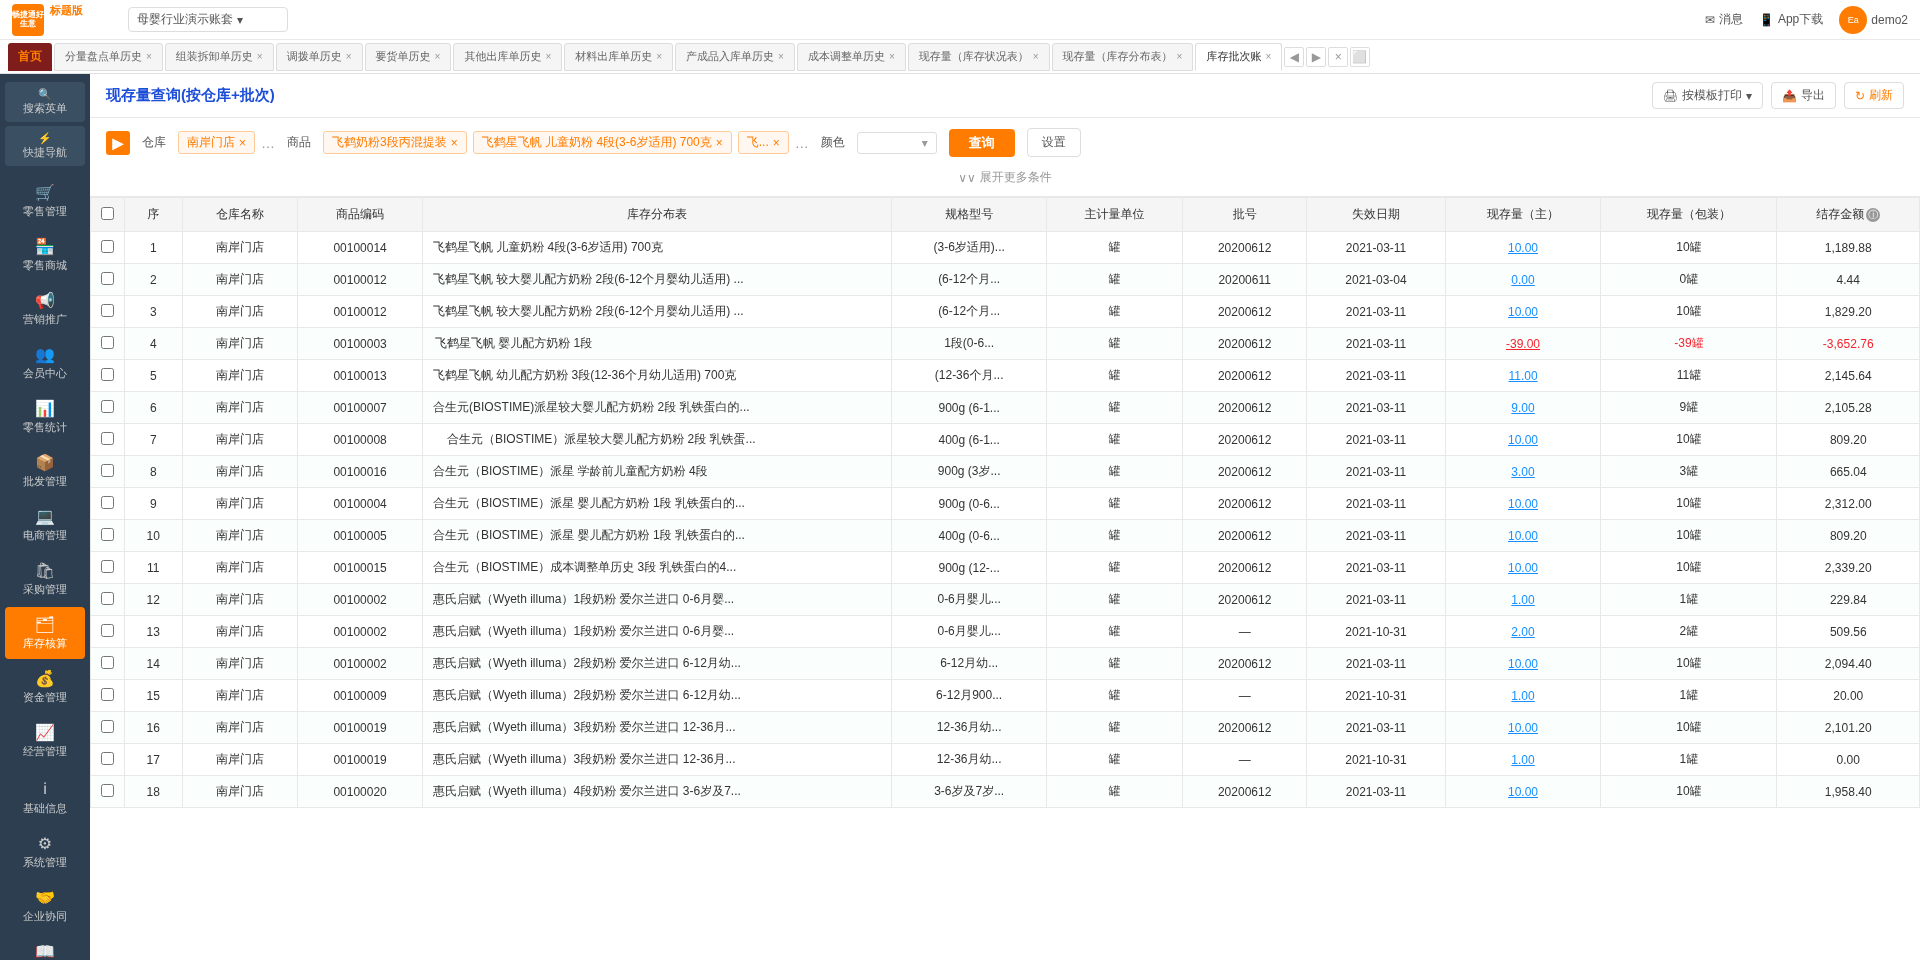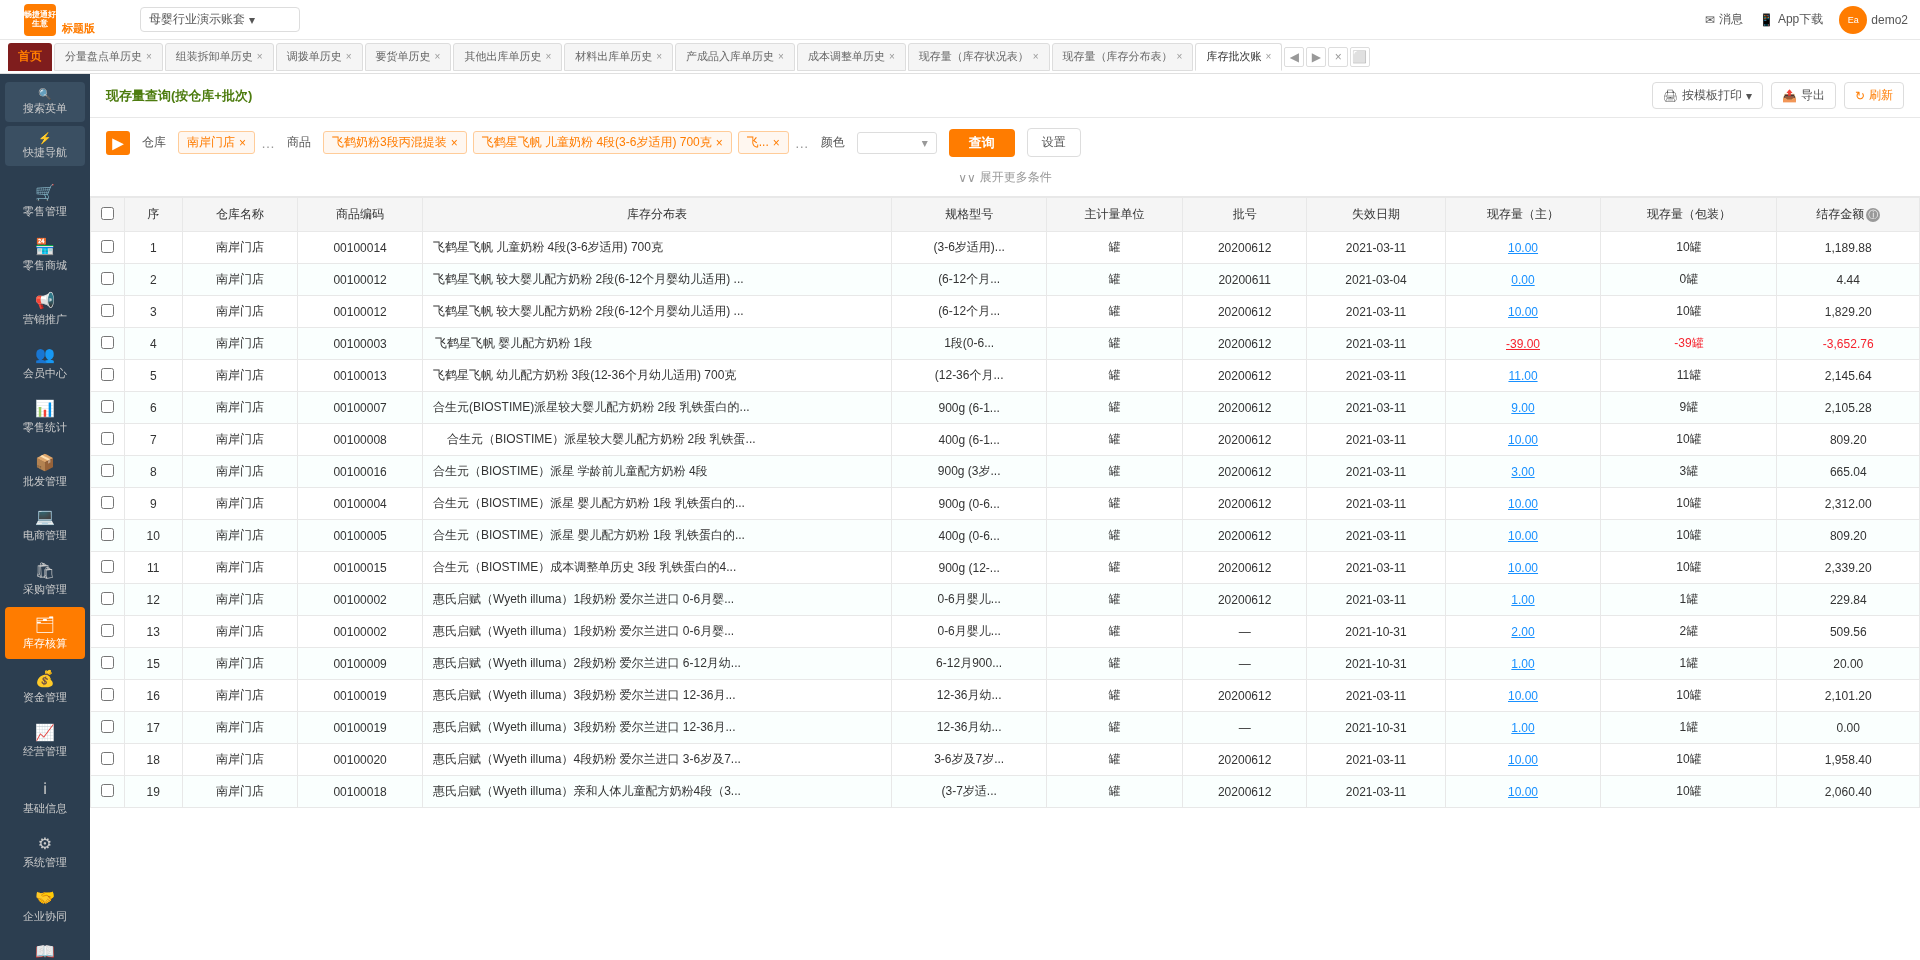--- a/index.html
+++ b/index.html
@@ -3,21 +3,21 @@
   <meta charset="utf-8">
   <style>
     * { box-sizing: border-box; margin: 0; padding: 0; font-family: 'Microsoft YaHei', Arial, sans-serif; }
     body { background: #f5f5f5; font-size: 12px; color: #333; overflow: hidden; height: 960px; width: 1920px; }
 
     
     .top-bar {
       display: flex; align-items: center; background: #fff; height: 40px;
       border-bottom: 1px solid #e8e8e8; padding: 0 12px; gap: 16px;
     }
-    .logo-area { display: flex; align-items: flex-end; gap: 6px; min-width: 100px; margin-left: 12px; }
+    .logo-area { display: flex; align-items: flex-start; gap: 6px; min-width: 100px; }
     .logo-icon { width: 32px; height: 32px; background: #ff7c00; border-radius: 4px; display: flex; align-items: center; justify-content: center; color: #fff; font-size: 10px; font-weight: bold; }
     .logo-text { font-size: 11px; color: #ff7c00; font-weight: bold; line-height: 1.2; }
     .mother-baby-selector { display: flex; align-items: center; gap: 4px; border: 1px solid #ddd; border-radius: 4px; padding: 3px 8px; cursor: pointer; font-size: 12px; color: #555; min-width: 160px; }
     .top-bar-right { margin-left: auto; display: flex; align-items: center; gap: 16px; }
     .top-action { display: flex; align-items: center; gap: 4px; cursor: pointer; color: #555; font-size: 12px; }
     .avatar { width: 28px; height: 28px; background: #ff7c00; border-radius: 50%; display: flex; align-items: center; justify-content: center; color: #fff; font-size: 11px; }
 
     
     .tab-bar {
       display: flex; align-items: center; background: #fff; border-bottom: 1px solid #e0e0e0;
@@ -48,21 +48,21 @@
     .sidebar-nav { width: 80px; background: #3a4f62; border-radius: 4px; padding: 6px 4px; text-align: center; color: #ccc; font-size: 11px; cursor: pointer; margin-bottom: 8px; }
 
     
     .content-area { flex: 1; display: flex; flex-direction: column; overflow: hidden; }
 
     
     .page-header {
       background: #fff; padding: 8px 16px; border-bottom: 1px solid #e8e8e8;
       display: flex; align-items: center; justify-content: space-between;
     }
-    .page-title { font-size: 13px; font-weight: bold; color: #4d7c0f; }
+    .page-title { font-size: 15px; font-weight: bold; color: #1d4ed8; }
     .page-actions { display: flex; align-items: center; gap: 8px; }
     .btn-print { display: flex; align-items: center; gap: 4px; border: 1px solid #ddd; border-radius: 4px; padding: 4px 10px; cursor: pointer; font-size: 12px; color: #555; background: #fff; }
     .btn-export { display: flex; align-items: center; gap: 4px; border: 1px solid #ddd; border-radius: 4px; padding: 4px 10px; cursor: pointer; font-size: 12px; color: #555; background: #fff; }
     .btn-refresh { display: flex; align-items: center; gap: 4px; border: 1px solid #ddd; border-radius: 4px; padding: 4px 10px; cursor: pointer; font-size: 12px; color: #ff7c00; background: #fff; }
 
     
     .filter-bar {
       background: #fff; padding: 10px 16px; border-bottom: 1px solid #e8e8e8;
     }
     .filter-row { display: flex; align-items: center; gap: 12px; flex-wrap: wrap; }
@@ -533,20 +533,34 @@
     <td>0-6月婴儿...</td>
     <td>罐</td>
     <td>—</td>
     <td>2021-10-31</td>
     <td style=""><span class="td-link" style="">2.00</span></td>
     <td style="">2罐</td>
     <td style="">509.56</td>
   </tr>
             <tr>
     <td><input type="checkbox" style=""></td>
+    <td>14</td>
+    <td>南岸门店</td>
+    <td>00100002</td>
+    <td class="td-left" style="max-width:280px;overflow:hidden;text-overflow:ellipsis;">惠氏启赋（Wyeth illuma）2段奶粉 爱尔兰进口 6-12月幼...</td>
+    <td>6-12月幼...</td>
+    <td>罐</td>
+    <td>20200612</td>
+    <td>2021-03-11</td>
+    <td style=""><span class="td-link" style="">10.00</span></td>
+    <td style="">10罐</td>
+    <td style="">2,094.40</td>
+  </tr>
+            <tr>
+    <td><input type="checkbox" style=""></td>
     <td>15</td>
     <td>南岸门店</td>
     <td>00100009</td>
     <td class="td-left" style="max-width:280px;overflow:hidden;text-overflow:ellipsis;">惠氏启赋（Wyeth illuma）2段奶粉 爱尔兰进口 6-12月幼...</td>
     <td>6-12月900...</td>
     <td>罐</td>
     <td>—</td>
     <td>2021-10-31</td>
     <td style=""><span class="td-link" style="">1.00</span></td>
     <td style="">1罐</td>
@@ -587,32 +601,18 @@
     <td>00100020</td>
     <td class="td-left" style="max-width:280px;overflow:hidden;text-overflow:ellipsis;">惠氏启赋（Wyeth illuma）4段奶粉 爱尔兰进口 3-6岁及7...</td>
     <td>3-6岁及7岁...</td>
     <td>罐</td>
     <td>20200612</td>
     <td>2021-03-11</td>
     <td style=""><span class="td-link" style="">10.00</span></td>
     <td style="">10罐</td>
     <td style="">1,958.40</td>
   </tr>
-            <tr>
-    <td><input type="checkbox" style=""></td>
-    <td>19</td>
-    <td>南岸门店</td>
-    <td>00100018</td>
-    <td class="td-left" style="max-width:280px;overflow:hidden;text-overflow:ellipsis;">惠氏启赋（Wyeth illuma）亲和人体儿童配方奶粉4段（3...</td>
-    <td>(3-7岁适...</td>
-    <td>罐</td>
-    <td>20200612</td>
-    <td>2021-03-11</td>
-    <td style=""><span class="td-link" style="">10.00</span></td>
-    <td style="">10罐</td>
-    <td style="">2,060.40</td>
-  </tr>
           </tbody>
       </table>
     </div>
 
   </div>
 </div>
 
 </body></html>

